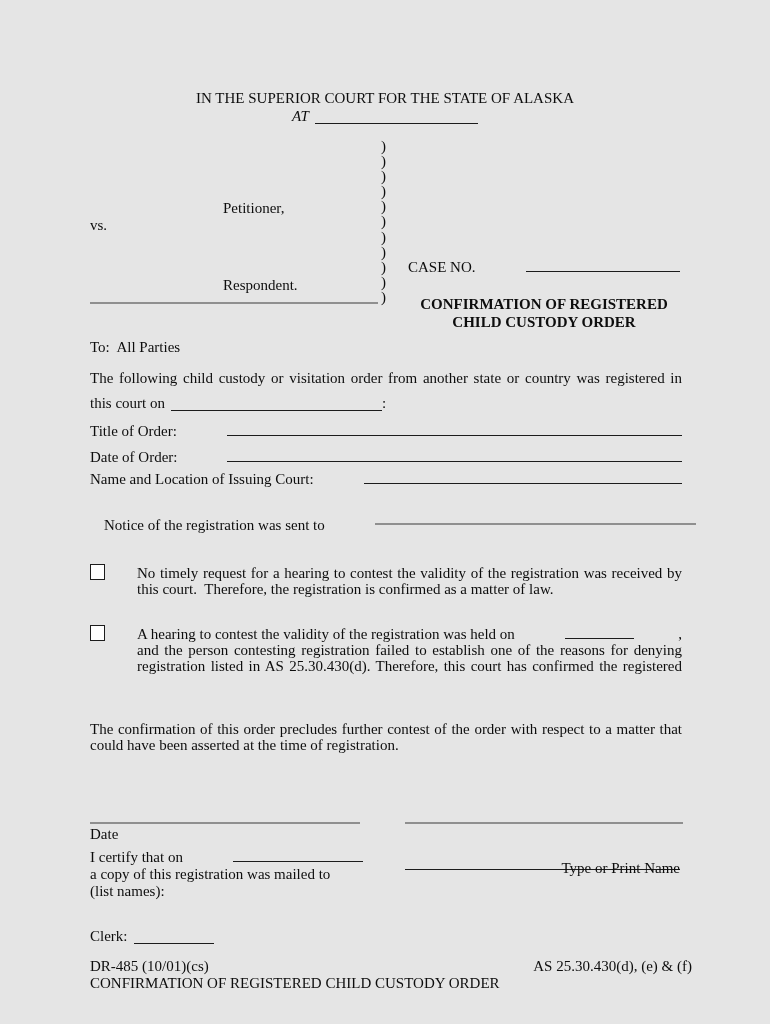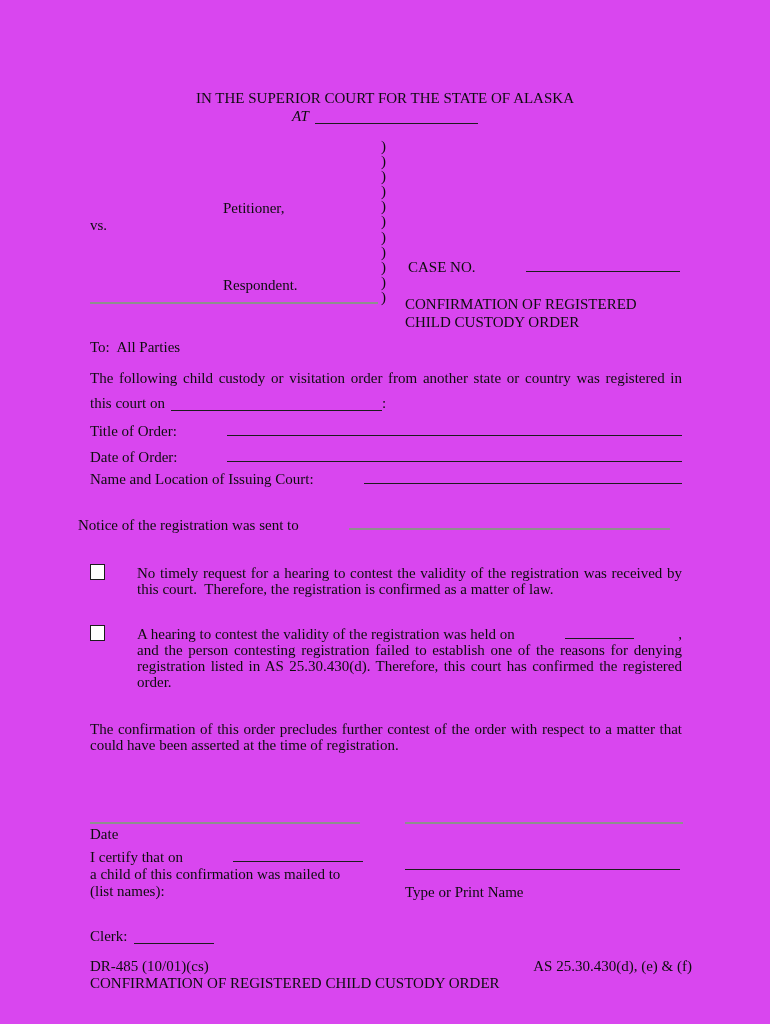--- a/index.html
+++ b/index.html
@@ -1,17 +1,17 @@
 <!DOCTYPE html>
 <html><head>
 <meta charset="utf-8">
 <style>
   html,body { margin:0; padding:0; background:#ffffff; }
   .page {
-    position:relative; width:770px; height:1024px; background:#d946ef;
+    position:relative; width:770px; height:1024px; background:#e5e5e5;
     font-family:"Liberation Serif", serif; font-size:15px; color:#0d0d0d;
     overflow:hidden;
   }
   .abs { position:absolute; line-height:16px; white-space:nowrap; }
   .center { left:0; width:770px; text-align:center; }
   .pre { white-space:pre-wrap; }
   .jline { text-align:justify; text-align-last:justify; word-spacing:-1px; white-space:normal; }
   .wrapblock { white-space:normal; }
   
   .row { display:flex; align-items:flex-end;gap:44px; }
@@ -21,21 +21,21 @@
   
   .blank { display:inline-block; height:0; border-bottom:1px solid #1c1c1c; vertical-align:-3px; margin-left:6px; }
   
   .hline { position:absolute; height:0; border-top:1px solid #1c1c1c; }
   .hline.gray { border-top:2px solid #8f8f8f; }
   .parencol { position:absolute; left:381px; top:139px; line-height:15.1px; font-size:15px; }
   .checkbox {
     position:absolute; width:15px; height:16px; border:1.5px solid #1c1c1c;
     background:#ffffff; box-sizing:border-box;
   }
-  .cap-title { position:absolute; left:405px; width:278px; line-height:18px; white-space:nowrap; }
+  .cap-title { position:absolute; left:405px; width:278px; text-align:center; line-height:18px; white-space:nowrap;font-weight:bold; }
 </style>
 </head>
 <body>
 
 <div class="page">
 
   <div class="abs center" style="top:90px;">IN THE SUPERIOR COURT FOR THE STATE OF ALASKA</div>
   <div class="abs center" style="top:108px;font-style:italic;">
     <span>AT</span><span class="blank" style="width:163px;"></span>
   </div>
@@ -78,62 +78,61 @@
     <span class="fill"></span>
   </div>
   <div class="abs row" style="left:90px; top:449px; width:592px;">
     <span class="lbl">Date of Order:</span>
     <span class="fill"></span>
   </div>
   <div class="abs row" style="left:90px; top:471px; width:592px;">
     <span class="lbl">Name and Location of Issuing Court:</span>
     <span class="fill"></span>
   </div>
-  <div class="abs row" style="left:78px; top:517px; width:592px;">
+  <div class="abs row" style="left:104px; top:517px; width:592px;align-items:center;">
     <span class="lbl">Notice of the registration was sent to</span>
     <span class="fill gray"></span>
   </div>
 
   <div class="checkbox" style="left:90px; top:564px;"></div>
   <div class="abs wrapblock" style="left:137px; top:565px; width:545px;">
     <div class="jline">No timely request for a hearing to contest the validity of the registration was received by</div>
     <div class="pre">this court.  Therefore, the registration is confirmed as a matter of law.</div>
   </div>
 
   <div class="checkbox" style="left:90px; top:625px;"></div>
   <div class="abs wrapblock" style="left:137px; top:626px; width:545px;">
     <div class="row">
       <span class="lbl">A hearing to contest the validity of the registration was held on</span>
       <span class="fill"></span>
       <span class="lbl">,</span>
     </div>
     <div class="jline">and the person contesting registration failed to establish one of the reasons for denying</div>
     <div class="jline">registration listed in AS 25.30.430(d).  Therefore, this court has confirmed the registered</div>
-    <div>order.</div>
   </div>
 
   <div class="abs wrapblock" style="left:90px; top:721px; width:592px;">
     <div class="jline">The confirmation of this order precludes further contest of the order with respect to a matter that</div>
     <div>could have been asserted at the time of registration.</div>
   </div>
 
   <div class="hline gray" style="left:90px; top:822px; width:270px;"></div>
   <div class="abs" style="left:90px; top:826px; width:270px; ">Date</div>
 
   <div class="hline gray" style="left:405px; top:822px; width:278px;"></div>
 
   <div class="abs row" style="left:90px; top:849px; width:273px;">
     <span class="lbl">I certify that on</span>
     <span class="fill"></span>
   </div>
-  <div class="abs" style="left:90px; top:866px;">a child of this confirmation was mailed to</div>
+  <div class="abs" style="left:90px; top:866px;">a copy of this registration was mailed to</div>
   <div class="abs" style="left:90px; top:883px;text-align:center;">(list names):</div>
 
   <div class="hline" style="left:405px; top:869px; width:275px;"></div>
-  <div class="abs" style="left:405px; top:884px; width:275px; text-align:left;">Type or Print Name</div>
+  <div class="abs" style="left:405px; top:860px; width:275px; text-align:right;">Type or Print Name</div>
 
   <div class="abs" style="left:90px; top:928px;">
     <span>Clerk:</span><span class="blank" style="width:80px;"></span>
   </div>
 
   <div class="abs row" style="left:90px; top:958px; width:602px; align-items:baseline;">
     <span>DR-485 (10/01)(cs)</span>
     <span style="flex:1"></span>
     <span>AS 25.30.430(d), (e) &amp; (f)</span>
   </div>

